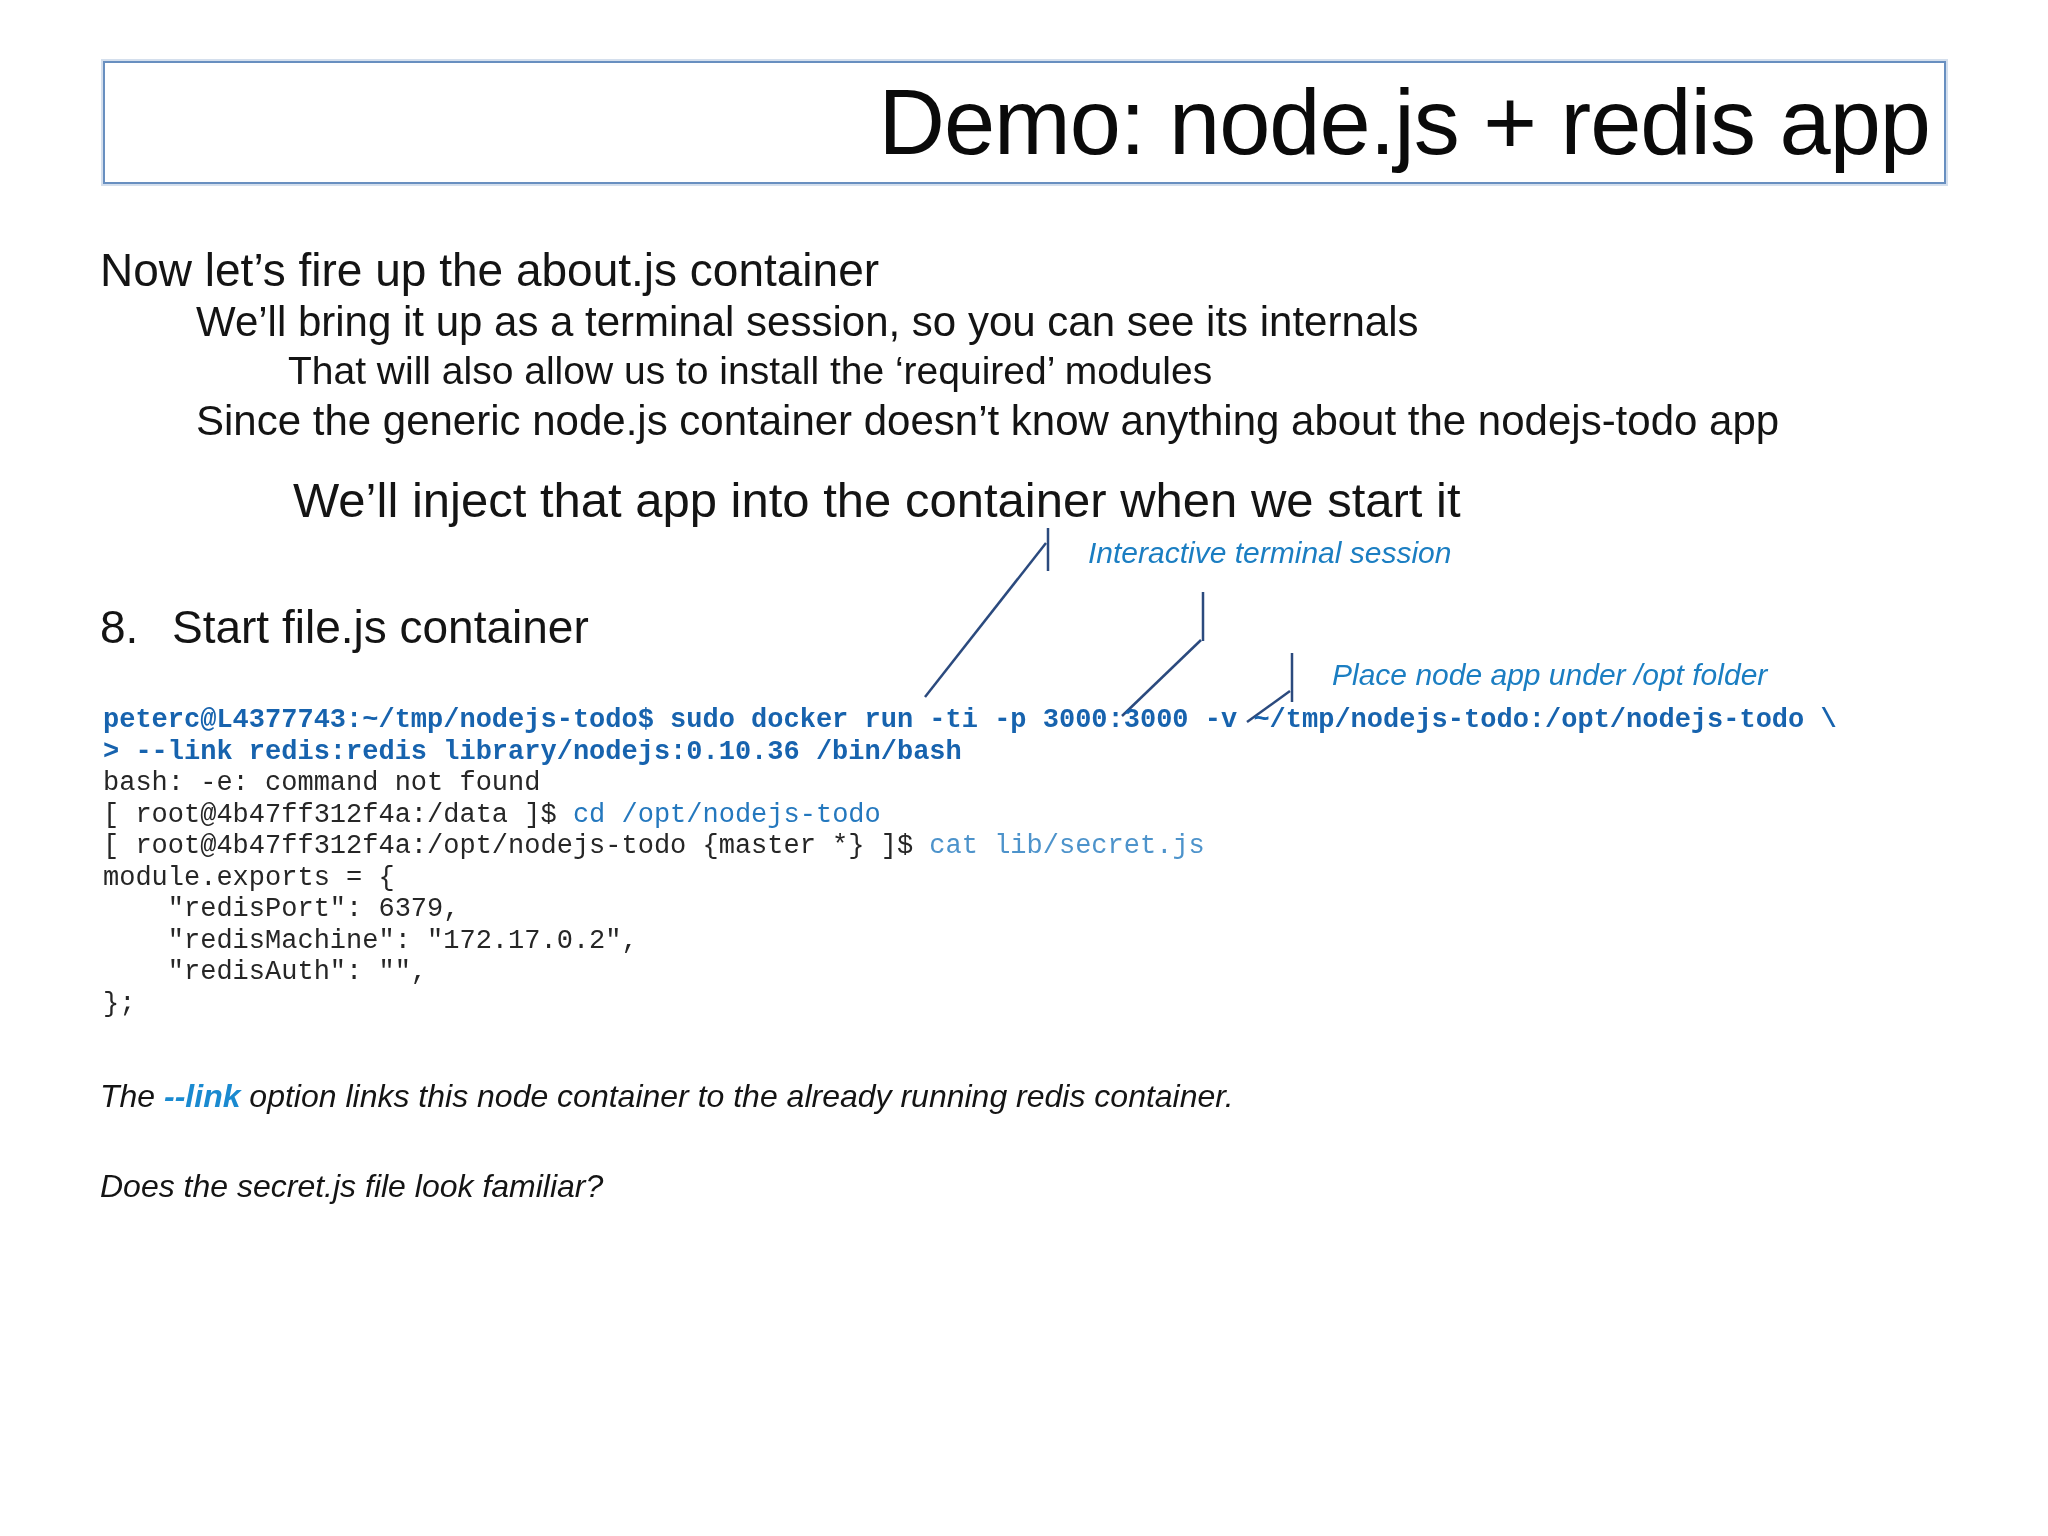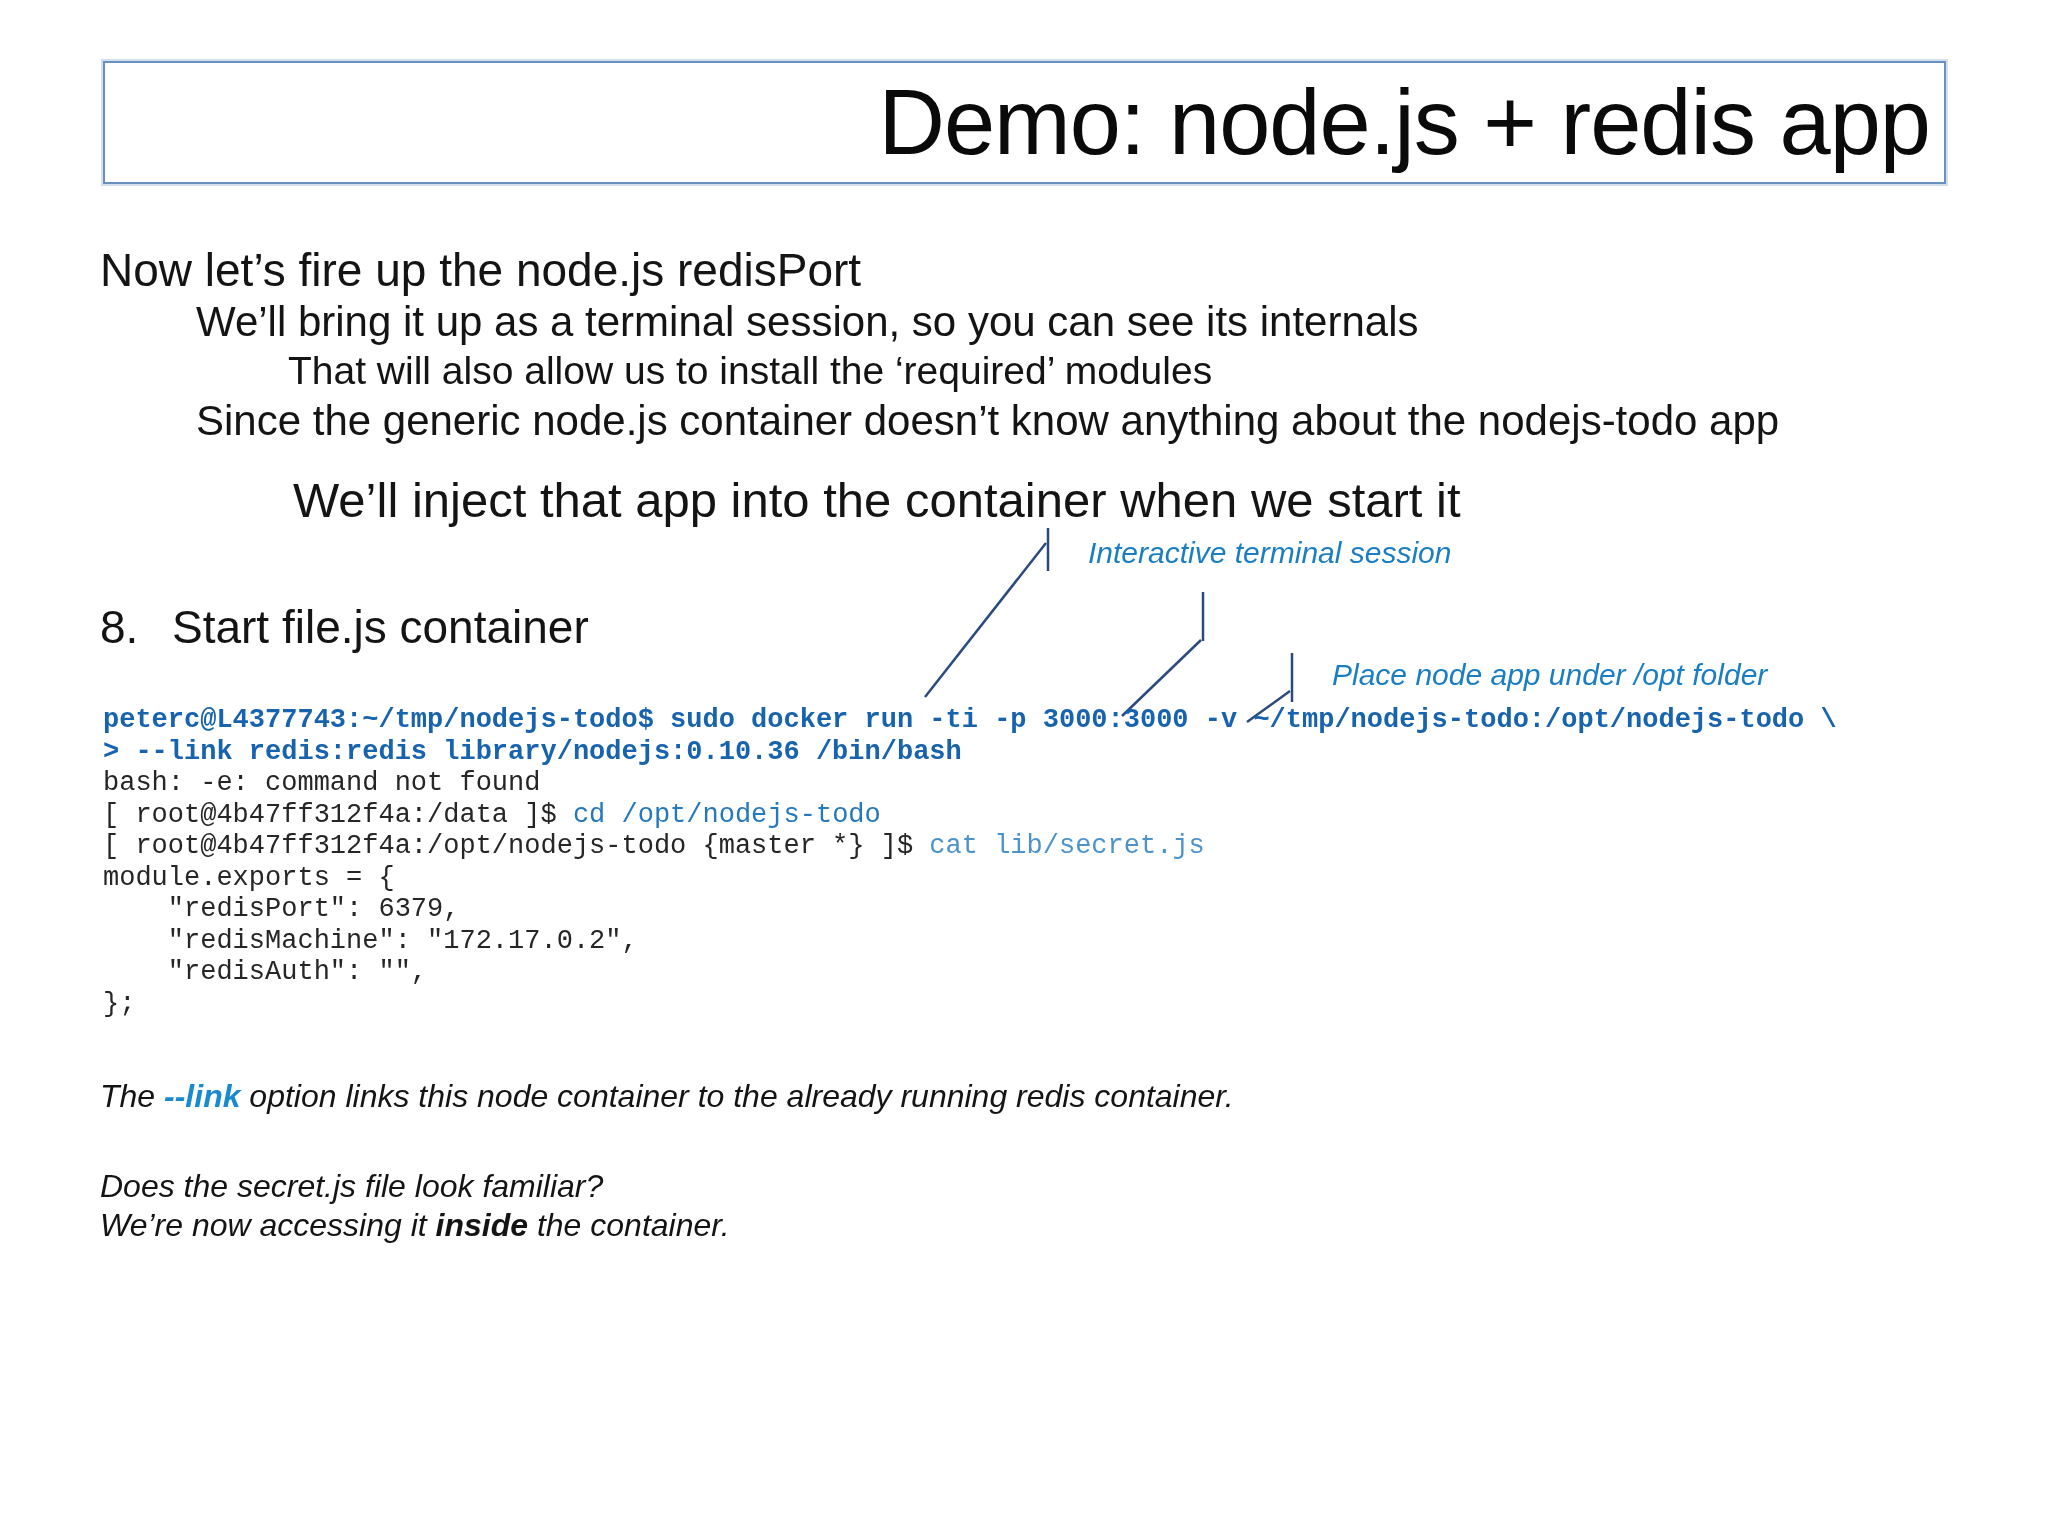--- a/index.html
+++ b/index.html
@@ -72,21 +72,21 @@
 </head>
 <body>
 
 <div class="slide">
 
   <div class="title-box">
     <div class="title-text">Demo: node.js + redis app</div>
   </div>
 
   <div id="bullets">
-      <div class="bullet b1 l1">Now let’s fire up the node.js redisPort</div>
+      <div class="bullet b1 l1">Now let’s fire up the about.js container</div>
       <div class="bullet b2 l2">We’ll bring it up as a terminal session, so you can see its internals</div>
       <div class="bullet b3 l3">That will also allow us to install the ‘required’ modules</div>
       <div class="bullet b4 l2">Since the generic node.js container doesn’t know anything about the nodejs-todo app</div>
       <div class="bullet b5 l3">We’ll inject that app into the container when we start it</div>
     </div>
 
   <div class="step">
     <span class="step-num">8.</span><span class="step-label">Start file.js container</span>
   </div>
 
@@ -101,15 +101,14 @@
     </g>
   </svg>
 
   <div class="callout c1">Interactive terminal session</div>
   <div class="callout c3">Place node app under /opt folder</div>
 
   <div class="terminal" id="terminal"><div class="term-line"><span class="seg-cmd">peterc@L4377743:~/tmp/nodejs-todo$ sudo docker run -ti -p 3000:3000 -v ~/tmp/nodejs-todo:/opt/nodejs-todo \</span></div><div class="term-line"><span class="seg-cmd">&gt; --link redis:redis library/nodejs:0.10.36 /bin/bash</span></div><div class="term-line"><span class="seg-out">bash: -e: command not found</span></div><div class="term-line"><span class="seg-out">[ root@4b47ff312f4a:/data ]$ </span><span class="seg-cmd2">cd /opt/nodejs-todo</span></div><div class="term-line"><span class="seg-out">[ root@4b47ff312f4a:/opt/nodejs-todo {master *} ]$ </span><span class="seg-cmd3">cat lib/secret.js</span></div><div class="term-line"><span class="seg-out">module.exports = {</span></div><div class="term-line"><span class="seg-out">    "redisPort": 6379,</span></div><div class="term-line"><span class="seg-out">    "redisMachine": "172.17.0.2",</span></div><div class="term-line"><span class="seg-out">    "redisAuth": "",</span></div><div class="term-line"><span class="seg-out">};</span></div></div>
 
   <div class="note-line n2"><span class="seg-it">Does the secret.js file look familiar?</span></div>
   <div class="note-line n1"><span class="seg-it">The </span><span class="seg-it-link">--link</span><span class="seg-it"> option links this node container to the already running redis container.</span></div>
-  <div class="note-line n3"><span class="seg-it">We’re now accessing it </span><span class="seg-it-bold">inside</span><span class="seg-it"> the container.</span></div>
 
 </div>
 
 </body></html>

